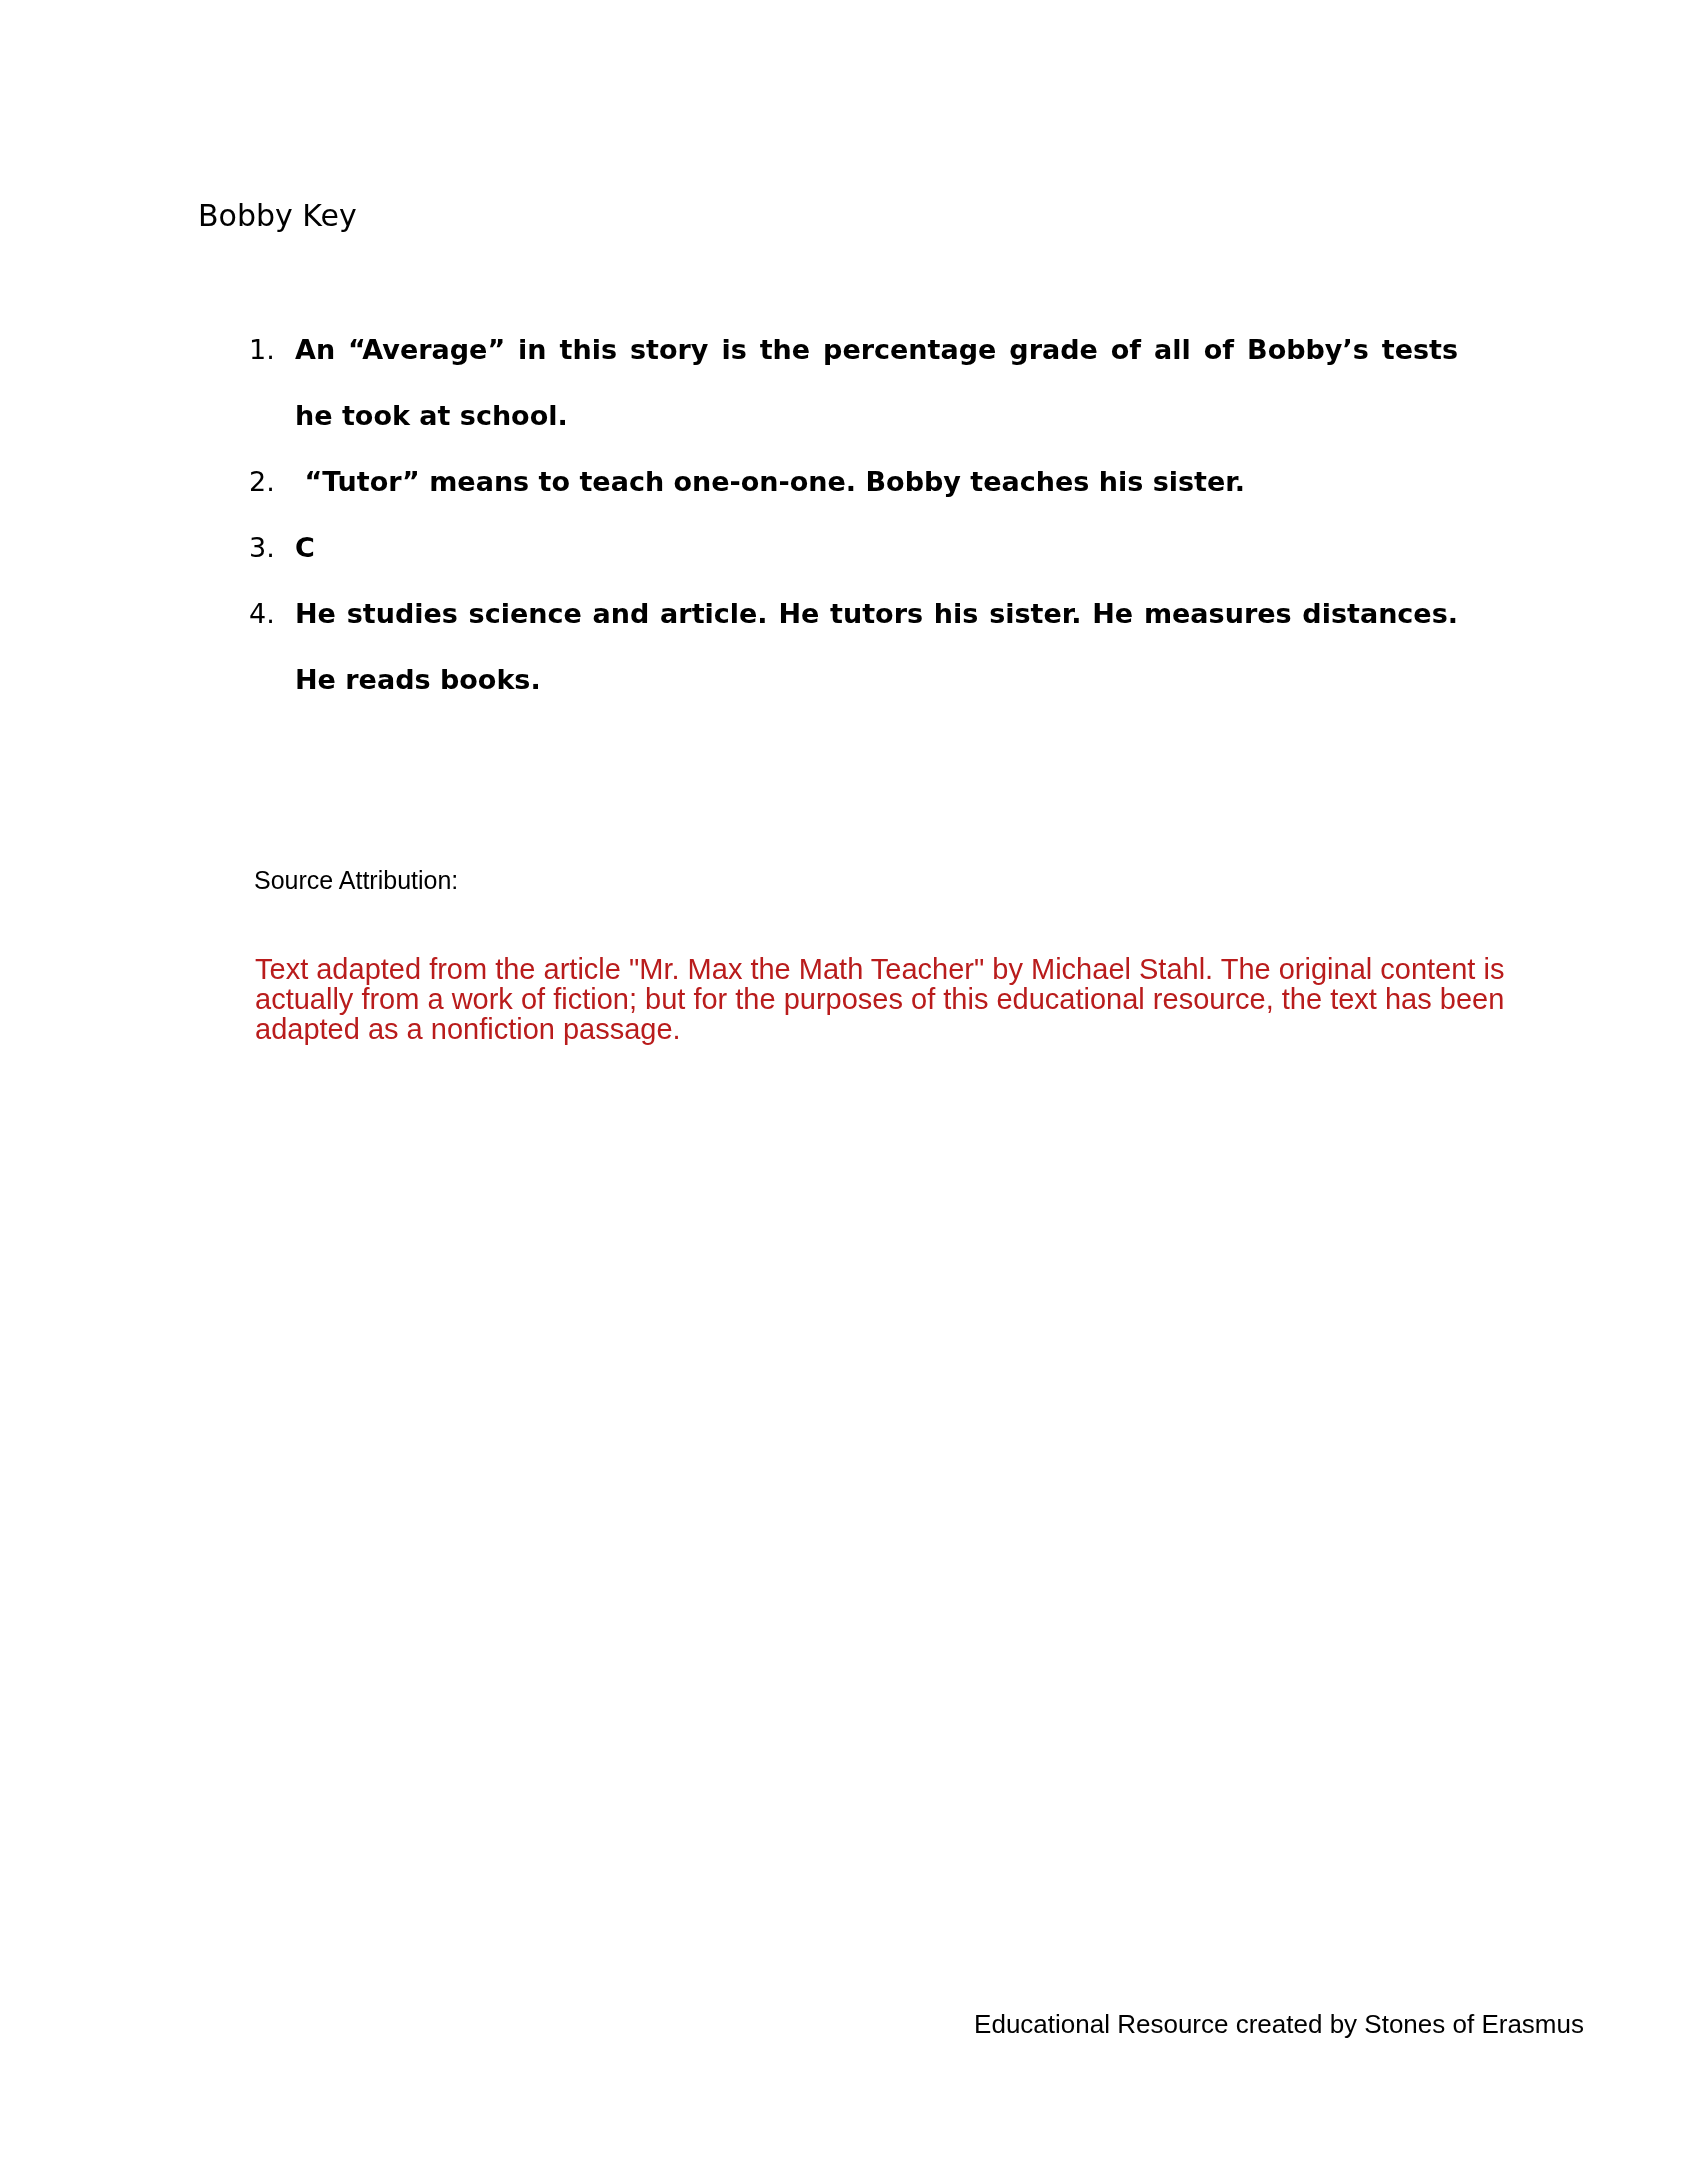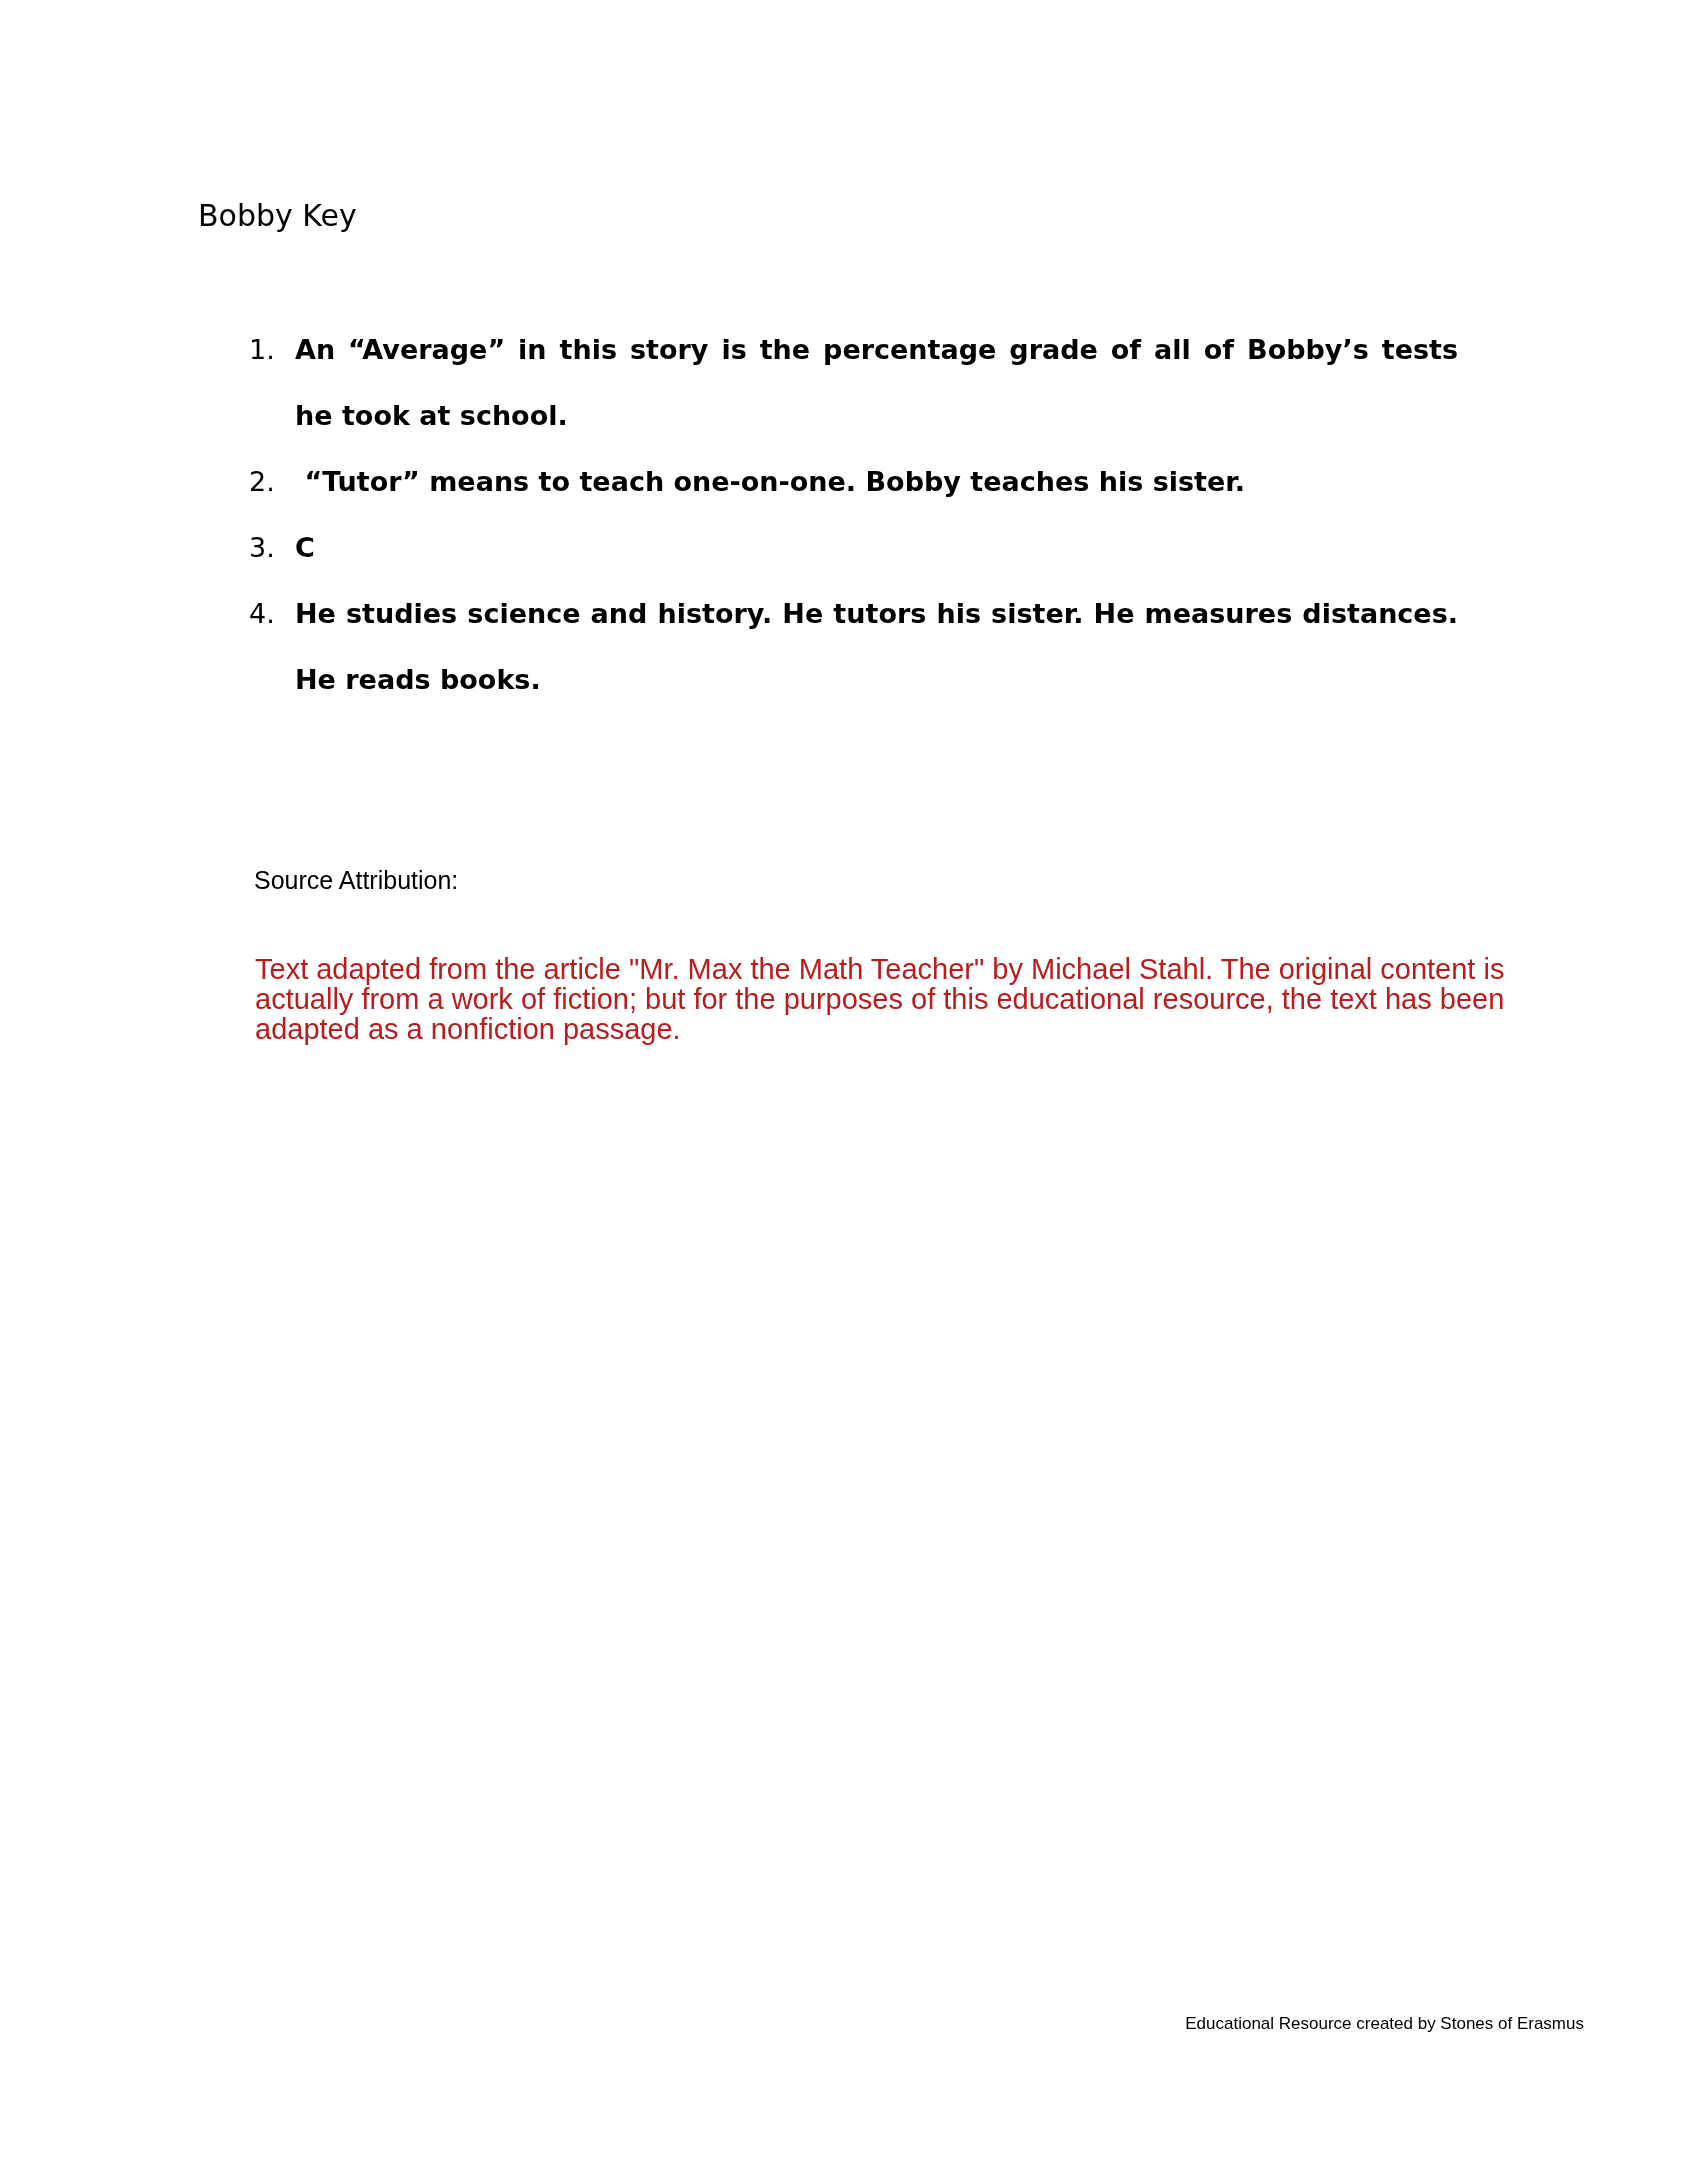--- a/index.html
+++ b/index.html
@@ -61,21 +61,21 @@
     text-align: left;
     color: #b91c1c;
   }
   .footer {
     position: absolute;
     left: 891px;
     top: 2009px;
     width: 693px;
     text-align: right;
     font-family: "Liberation Sans", sans-serif;
-    font-size: 17px;
+    font-size: 26px;
     line-height: 30px;
     color: #000;
   }
 </style>
 </head>
 <body>
 
 <div id="page">
 
   <div class="title">Bobby Key</div>
@@ -92,21 +92,21 @@
       <div class="answer-text">&nbsp;“Tutor” means to teach one-on-one. Bobby teaches his sister.</div>
     </div>
 
     <div class="answer-item">
       <div class="answer-number">3.</div>
       <div class="answer-text">C</div>
     </div>
 
     <div class="answer-item">
       <div class="answer-number">4.</div>
-      <div class="answer-text">He studies science and history. He tutors his sister. He measures distances. He reads books.</div>
+      <div class="answer-text">He studies science and article. He tutors his sister. He measures distances. He reads books.</div>
     </div>
 
   </div>
 
   <div class="attr-label">Source Attribution:</div>
 
   <div class="attr-text">Text adapted from the article "Mr. Max the Math Teacher" by Michael Stahl. The original content is actually from a work of fiction; but for the purposes of this educational resource, the text has been adapted as a nonfiction passage.</div>
 
   <div class="footer">Educational Resource created by Stones of Erasmus</div>
 

